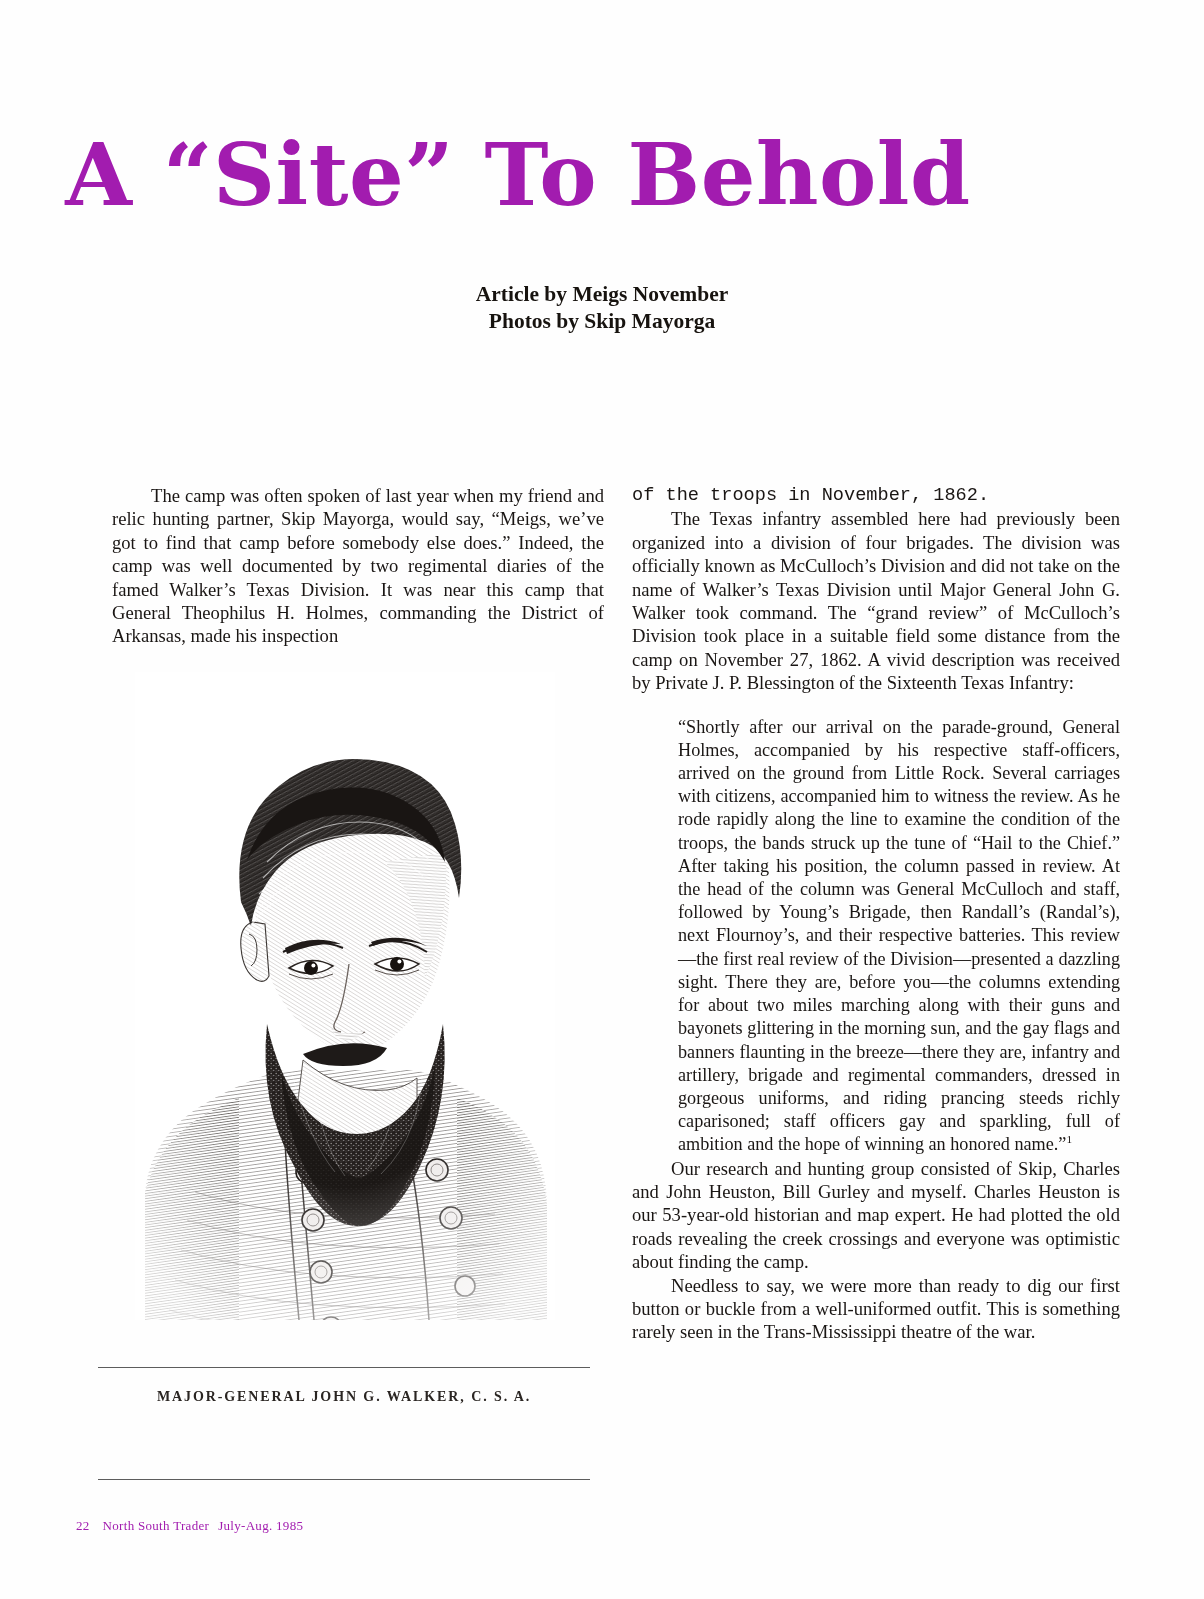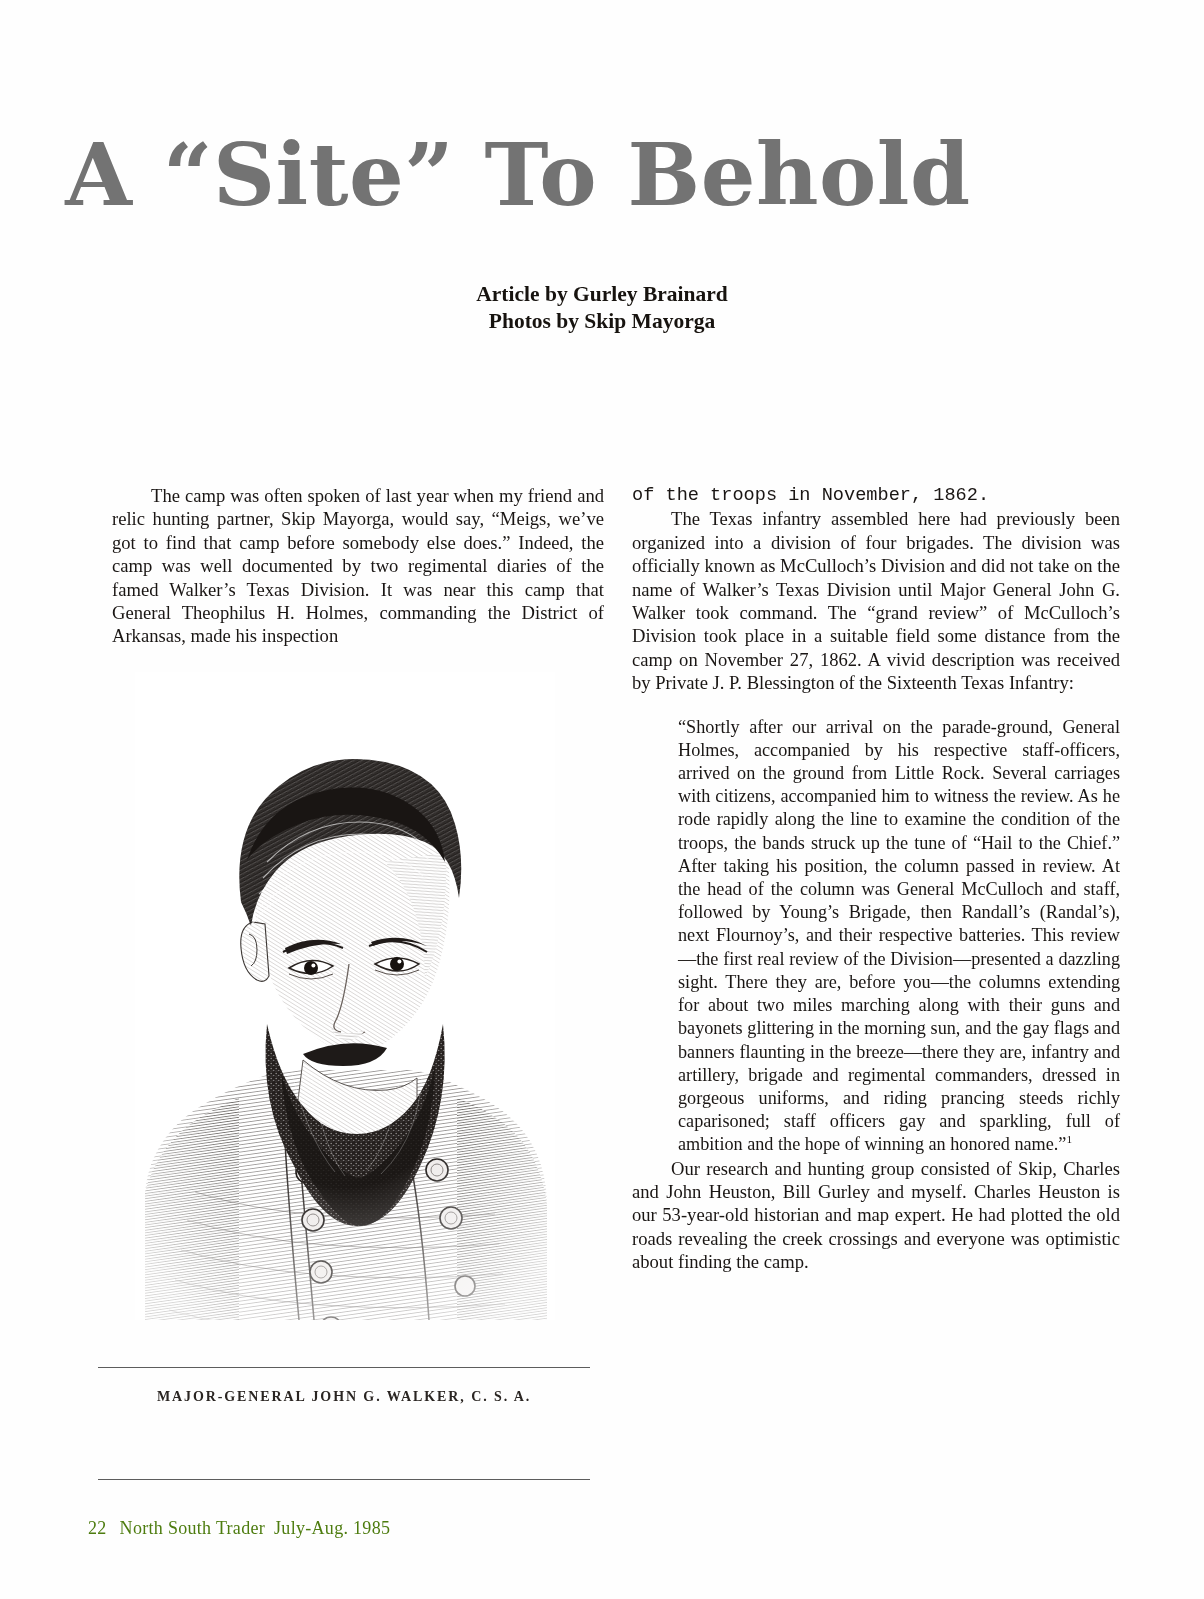--- a/index.html
+++ b/index.html
@@ -21,21 +21,21 @@
   .title {
     position: absolute;
     left: 0;
     top: 74px;
     width: 1036px;
     text-align: center;
     font-family: "DejaVu Serif", "Liberation Serif", serif;
     font-weight: 700;
     font-size: 86px;
     letter-spacing: 0.5px;
-    color: #737373;
+    color: #a21caf;
     line-height: 1;
     white-space: nowrap;
   }
   .byline {
     position: absolute;
     left: 0;
     top: 281px;
     width: 1204px;
     text-align: center;
     font-family: "Liberation Serif", "DejaVu Serif", serif;
@@ -118,39 +118,39 @@
     font-weight: 700;
     font-size: 14px;
     line-height: 26px;
     letter-spacing: 1.9px;
     color: #2a2522;
   }
 
   
   .footer {
     position: absolute;
-    left: 88px;
+    left: 76px;
     top: 1518px;
-    font-size: 18px;
+    font-size: 13px;
     letter-spacing: 0.3px;
-    color: #4d7c0f;
+    color: #a21caf;
     white-space: nowrap;
   }
   .footer span { margin-right: 9px; }
   .footer .pageno { margin-right: 13px; }
 </style>
 </head>
 <body>
 
 <div class="page">
 
   <h1 class="title">A “Site” To Behold</h1>
 
   <div class="byline">
-    <div>Article by Gurley Brainard</div>
+    <div>Article by Meigs November</div>
     <div>Photos by Skip Mayorga</div>
   </div>
 
   <div class="col col-left">
     <p>The camp was often spoken of last year when my friend and relic hunting partner, Skip Mayorga, would say, “Meigs, we’ve got to find that camp before somebody else does.” Indeed, the camp was well documented by two regimental diaries of the famed Walker’s Texas Division. It was near this camp that General Theophilus H. Holmes, commanding the District of Arkansas, made his inspection</p>
   </div>
 
   <div class="figure">
     <svg class="engraving" viewBox="0 0 420 648" preserveAspectRatio="xMidYMid meet">
       <defs>
@@ -334,19 +334,20 @@
 
   <div class="col col-right">
     <p class="noindent">of the troops in November, 1862.</p>
     <p>The Texas infantry assembled here had previously been organized into a division of four brigades. The division was officially known as McCulloch’s Division and did not take on the name of Walker’s Texas Division until Major General John G. Walker took command. The “grand review” of McCulloch’s Division took place in a suitable field some distance from the camp on November 27, 1862. A vivid description was received by Private J. P. Blessington of the Sixteenth Texas Infantry:</p>
 
     <div class="blockquote">
       <p><span>“Shortly after our arrival on the parade-ground, General Holmes, accompanied by his respective staff-officers, arrived on the ground from Little Rock. Several carriages with citizens, accompanied him to witness the review. As he rode rapidly along the line to examine the condition of the troops, the bands struck up the tune of “Hail to the Chief.” After taking his position, the column passed in review. At the head of the column was General McCulloch and staff, followed by Young’s Brigade, then Randall’s (Randal’s), next Flournoy’s, and their respective batteries. This review—the first real review of the Division—presented a dazzling sight. There they are, before you—the columns extending for about two miles marching along with their guns and bayonets glittering in the morning sun, and the gay flags and banners flaunting in the breeze—there they are, infantry and artillery, brigade and regimental commanders, dressed in gorgeous uniforms, and riding prancing steeds richly caparisoned; staff officers gay and sparkling, full of ambition and the hope of winning an honored name.”</span><sup>1</sup></p>
     </div>
 
     <p class="afterquote">Our research and hunting group consisted of Skip, Charles and John Heuston, Bill Gurley and myself. Charles Heuston is our 53-year-old historian and map expert. He had plotted the old roads revealing the creek crossings and everyone was optimistic about finding the camp.</p>
+    <p>Needless to say, we were more than ready to dig our first button or buckle from a well-uniformed outfit. This is something rarely seen in the Trans-Mississippi theatre of the war.</p>
   </div>
 
   <div class="footer">
     <span class="pageno">22</span><span>North South Trader</span><span>July-Aug. 1985</span>
   </div>
 
 </div>
 
 </body></html>

